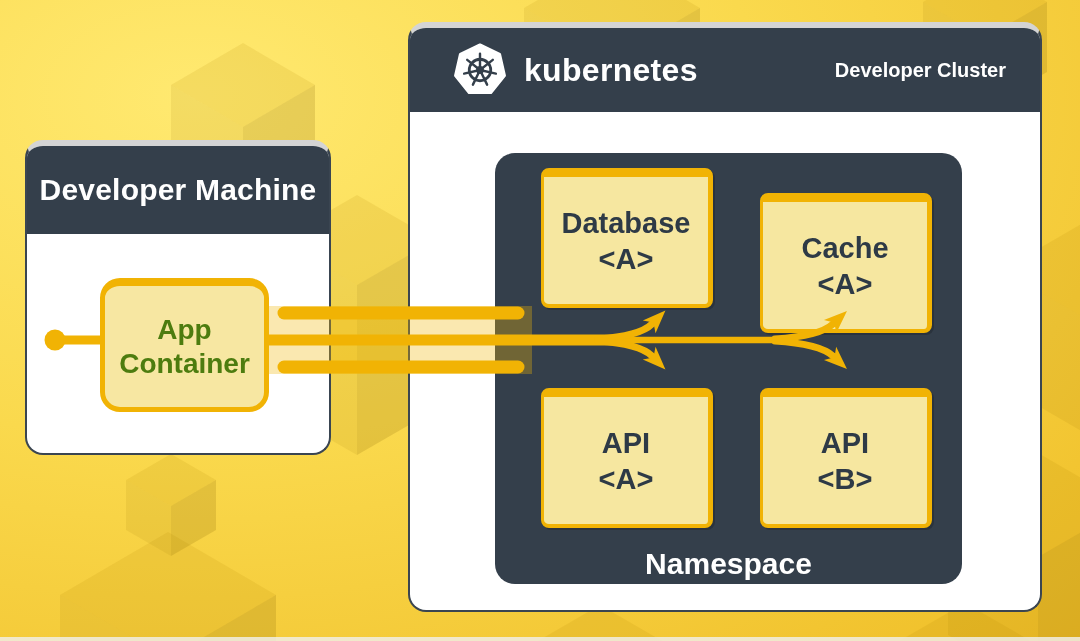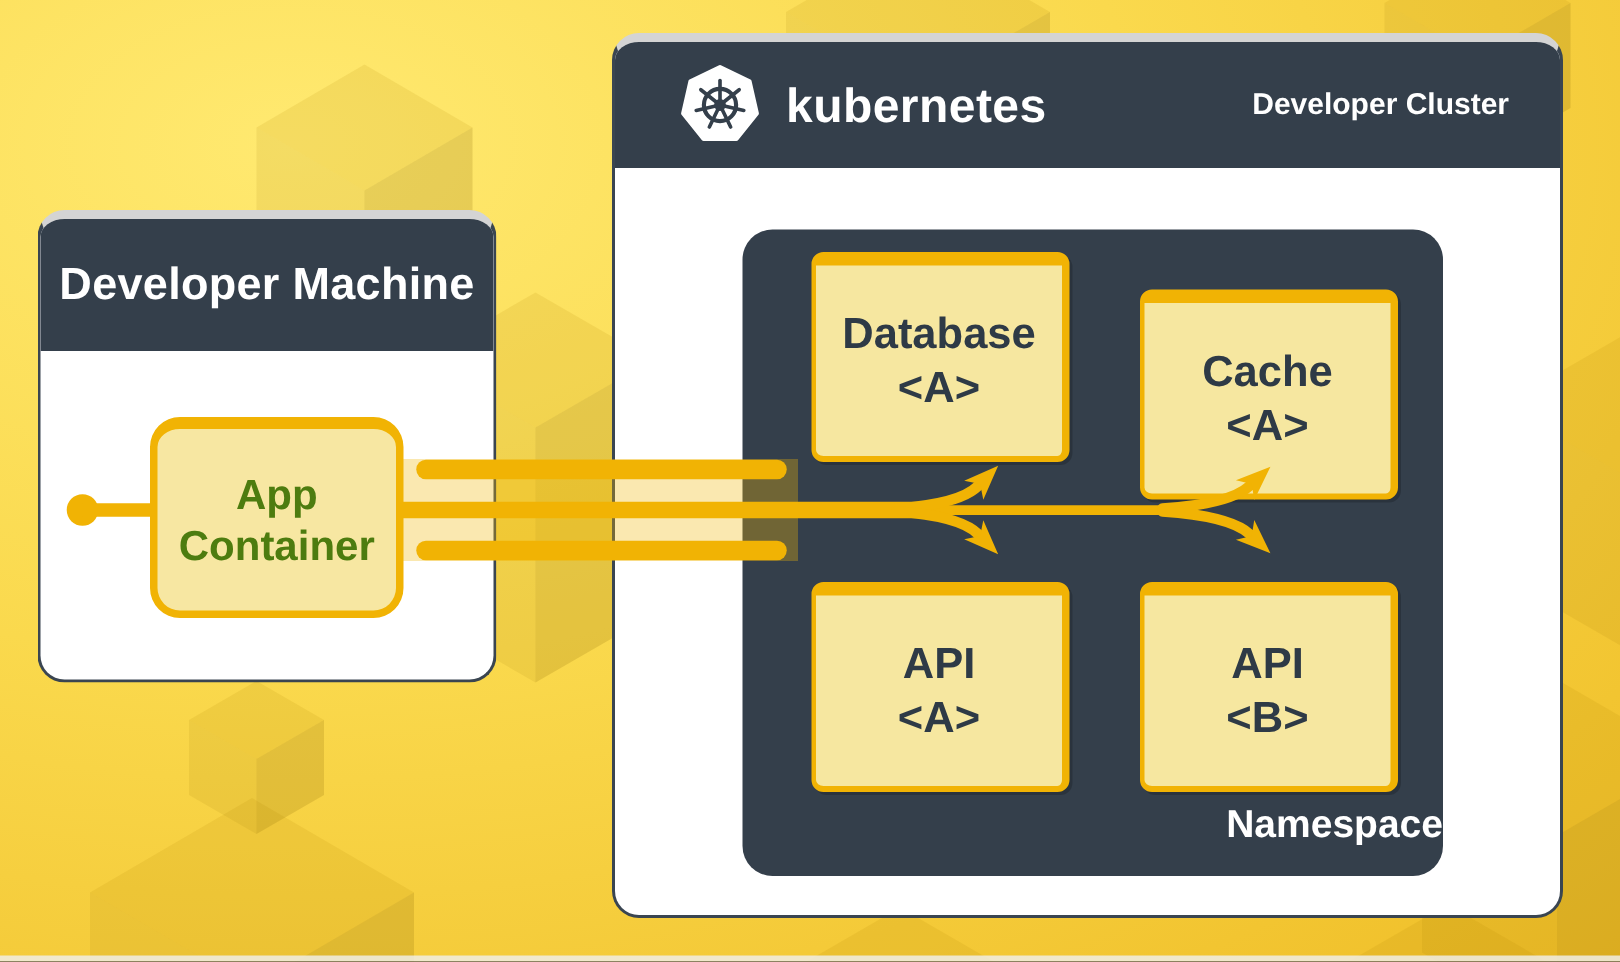--- a/index.html
+++ b/index.html
@@ -43,22 +43,22 @@
     background:#F6E7A0;border:solid #F1B304;border-width:9px 5px 4px 3px;border-radius:8px;
     display:flex;flex-direction:column;align-items:center;justify-content:center;
     color:#2E3A46;font-size:29px;line-height:36px;text-align:center;
     box-shadow:2px 2px 0 rgba(0,0,0,0.18);
   }
   .svc-db{left:46px;top:15px;}
   .svc-cache{left:265px;top:15px;margin-top:25px;}
   .svc-api-a{left:46px;top:235px;}
   .svc-api-b{left:265px;top:235px;}
   .ns-label{
-    position:absolute;left:0;bottom:19px;width:100%;text-align:right;
-    color:#fff;font-size:26px;
+    position:absolute;left:0;bottom:3px;width:100%;text-align:center;
+    color:#fff;font-size:30px;
   }
   svg.connections{position:absolute;left:0;top:0;z-index:20;pointer-events:none;}
   .bottom-strip{position:absolute;left:0;bottom:0;width:100%;height:4px;background:#F0EDE5;opacity:0.85;z-index:30;}
 </style>
 </head>
 <body>
 
 <div class="stage">
 
   <svg class="bg" width="1080" height="641" viewBox="0 0 1080 641">

